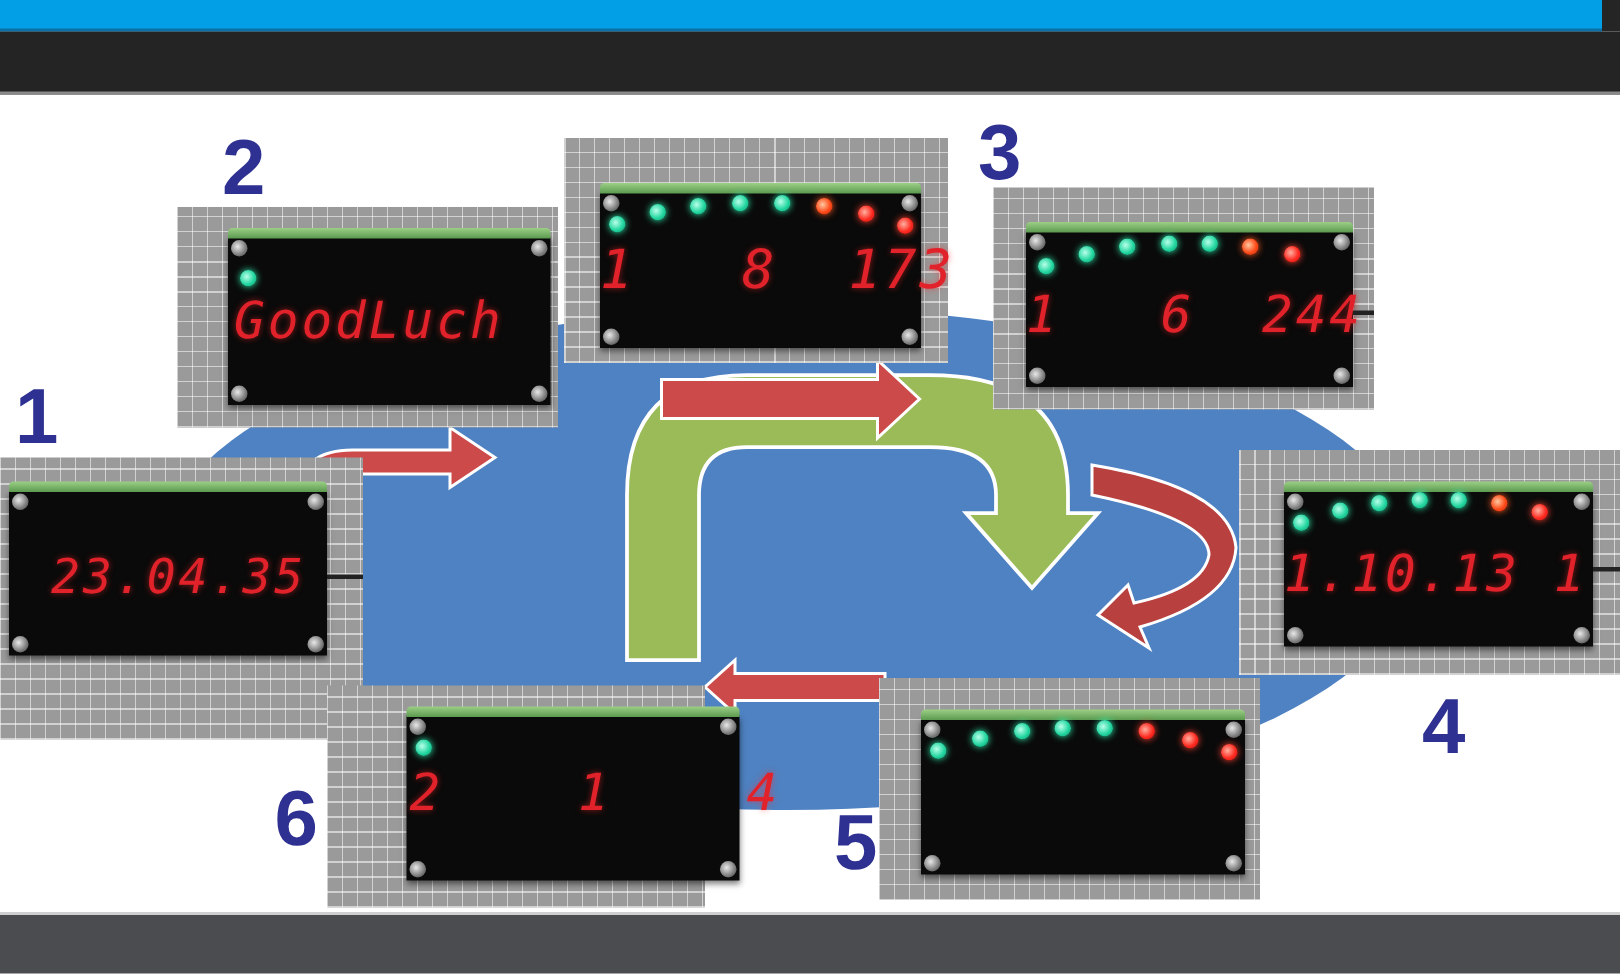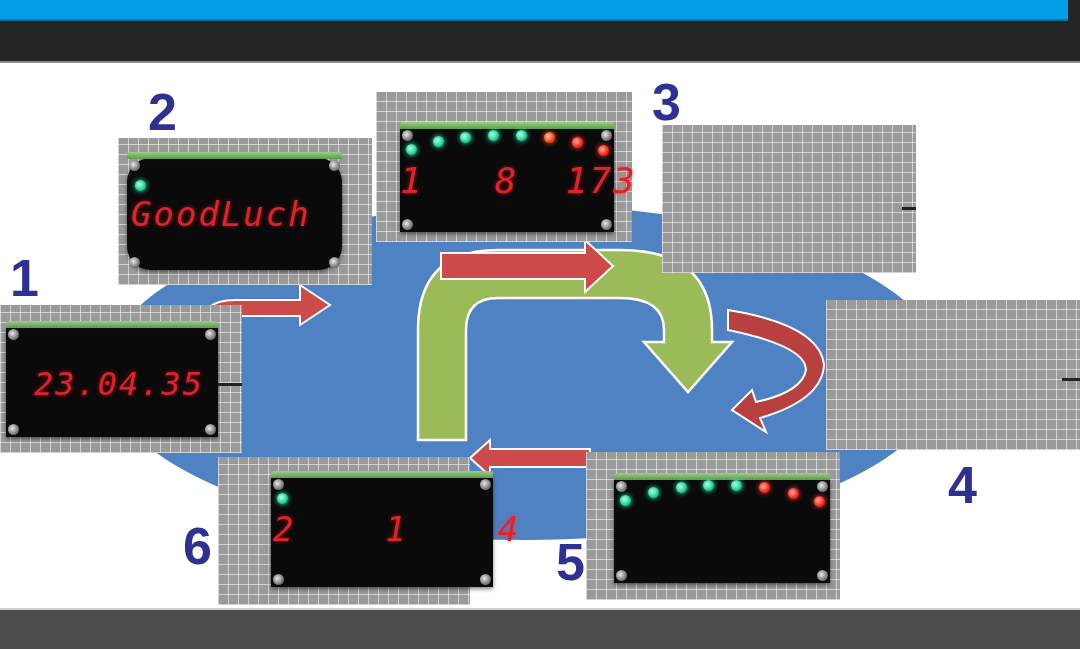--- a/index.html
+++ b/index.html
@@ -83,21 +83,21 @@
 
   <path d="M200,380 L200,330 Q200,300 235,300 L300,300 L300,285 L330,305 L300,325 L300,316 L240,316 Q225,316 225,335 L225,380 Z" fill="#cd4a4a" stroke="#ffffff" stroke-width="2"></path>
 
   <path d="M728,310 Q820,325 824,365 Q822,400 760,418 L766,432 L732,410 L752,390 L756,402 Q802,392 806,370 Q806,346 728,330 Z" fill="#b8403f" stroke="#ffffff" stroke-width="2"></path>
 
   <path d="M590,449 L490,449 L490,440 L470,458 L490,476 L490,467 L590,467 Z" fill="#cd4a4a" stroke="#ffffff" stroke-width="2"></path>
 </svg>
 
 <div class="step-number" style="left:148px; top:86px;">2</div>
 <div class="photo" style="left:118px; top:138px; width:254px; height:147px;">
-  <div class="device" style="left:9px; top:20px; width:215px; height:112px;border-radius:24px;">
+  <div class="device" style="left:34px; top:20px; width:215px; height:112px;">
     <div class="pcb-edge"></div>
     <div class="screw" style="left:2px; top:2px;"></div>
     <div class="screw" style="right:2px; top:2px;"></div>
     <div class="screw" style="left:2px; bottom:2px;"></div>
     <div class="screw" style="right:2px; bottom:2px;"></div>
     <div class="led green" style="left:8px; top:22px;"></div>
     <div class="readout" style="top:36px; font-size:34px; text-align:left; left:4px;">GoodLuch</div>
   </div>
 </div>
 
@@ -115,37 +115,67 @@
     <div class="led green" style="left:116px; top:2px;"></div>
     <div class="led orange" style="left:144px; top:4px;"></div>
     <div class="led red" style="left:172px; top:9px;"></div>
     <div class="led red" style="left:198px; top:17px;"></div>
     <div class="readout" style="top:32px; font-size:36px; right:6px;">1   8  173</div>
   </div>
 </div>
 
 <div class="step-number" style="left:652px; top:76px;">3</div>
 <div class="photo" style="left:662px; top:125px; width:254px; height:148px;">
+  <div class="device" style="left:22px; top:29px; width:218px; height:104px;">
+    <div class="pcb-edge"></div>
+    <div class="screw" style="left:2px; top:2px;"></div>
+    <div class="screw" style="right:2px; top:2px;"></div>
+    <div class="screw" style="left:2px; bottom:2px;"></div>
+    <div class="screw" style="right:2px; bottom:2px;"></div>
+    <div class="led green" style="left:8px; top:18px;"></div>
+    <div class="led green" style="left:35px; top:10px;"></div>
+    <div class="led green" style="left:62px; top:5px;"></div>
+    <div class="led green" style="left:90px; top:3px;"></div>
+    <div class="led green" style="left:117px; top:3px;"></div>
+    <div class="led orange" style="left:144px; top:5px;"></div>
+    <div class="led red" style="left:172px; top:10px;"></div>
+    <div class="readout" style="top:36px; font-size:34px; right:6px;">1   6  244</div>
+  </div>
   <div class="cable" style="left:240px; top:82px; width:14px;"></div>
 </div>
 
 <div class="step-number" style="left:10px; top:252px;">1</div>
-<div class="photo" style="left:0px; top:305px; width:242px; height:148px;">
+<div class="photo" style="left:0px; top:305px; width:242px; height:188px;">
   <div class="device" style="left:6px; top:22px; width:212px; height:110px;">
     <div class="pcb-edge"></div>
     <div class="screw" style="left:2px; top:2px;"></div>
     <div class="screw" style="right:2px; top:2px;"></div>
     <div class="screw" style="left:2px; bottom:2px;"></div>
     <div class="screw" style="right:2px; bottom:2px;"></div>
     <div class="readout" style="top:38px; font-size:32px; text-align:left; left:28px;">23.04.35</div>
   </div>
   <div class="cable" style="left:218px; top:78px; width:24px;"></div>
 </div>
 
 <div class="photo" style="left:826px; top:300px; width:254px; height:150px;">
+  <div class="device" style="left:30px; top:27px; width:206px; height:104px;">
+    <div class="pcb-edge"></div>
+    <div class="screw" style="left:2px; top:2px;"></div>
+    <div class="screw" style="right:2px; top:2px;"></div>
+    <div class="screw" style="left:2px; bottom:2px;"></div>
+    <div class="screw" style="right:2px; bottom:2px;"></div>
+    <div class="led green" style="left:6px; top:16px;"></div>
+    <div class="led green" style="left:32px; top:8px;"></div>
+    <div class="led green" style="left:58px; top:3px;"></div>
+    <div class="led green" style="left:85px; top:1px;"></div>
+    <div class="led green" style="left:111px; top:1px;"></div>
+    <div class="led orange" style="left:138px; top:3px;"></div>
+    <div class="led red" style="left:165px; top:9px;"></div>
+    <div class="readout" style="top:36px; font-size:34px; right:4px;">1.10.13 1</div>
+  </div>
   <div class="cable" style="left:236px; top:78px; width:18px;"></div>
 </div>
 <div class="step-number" style="left:948px; top:459px;">4</div>
 
 <div class="step-number" style="left:183px; top:520px;">6</div>
 <div class="photo" style="left:218px; top:457px; width:252px; height:148px;">
   <div class="device" style="left:18px; top:20px; width:222px; height:110px;margin-left:35px;">
     <div class="pcb-edge"></div>
     <div class="screw" style="left:2px; top:2px;"></div>
     <div class="screw" style="right:2px; top:2px;"></div>

